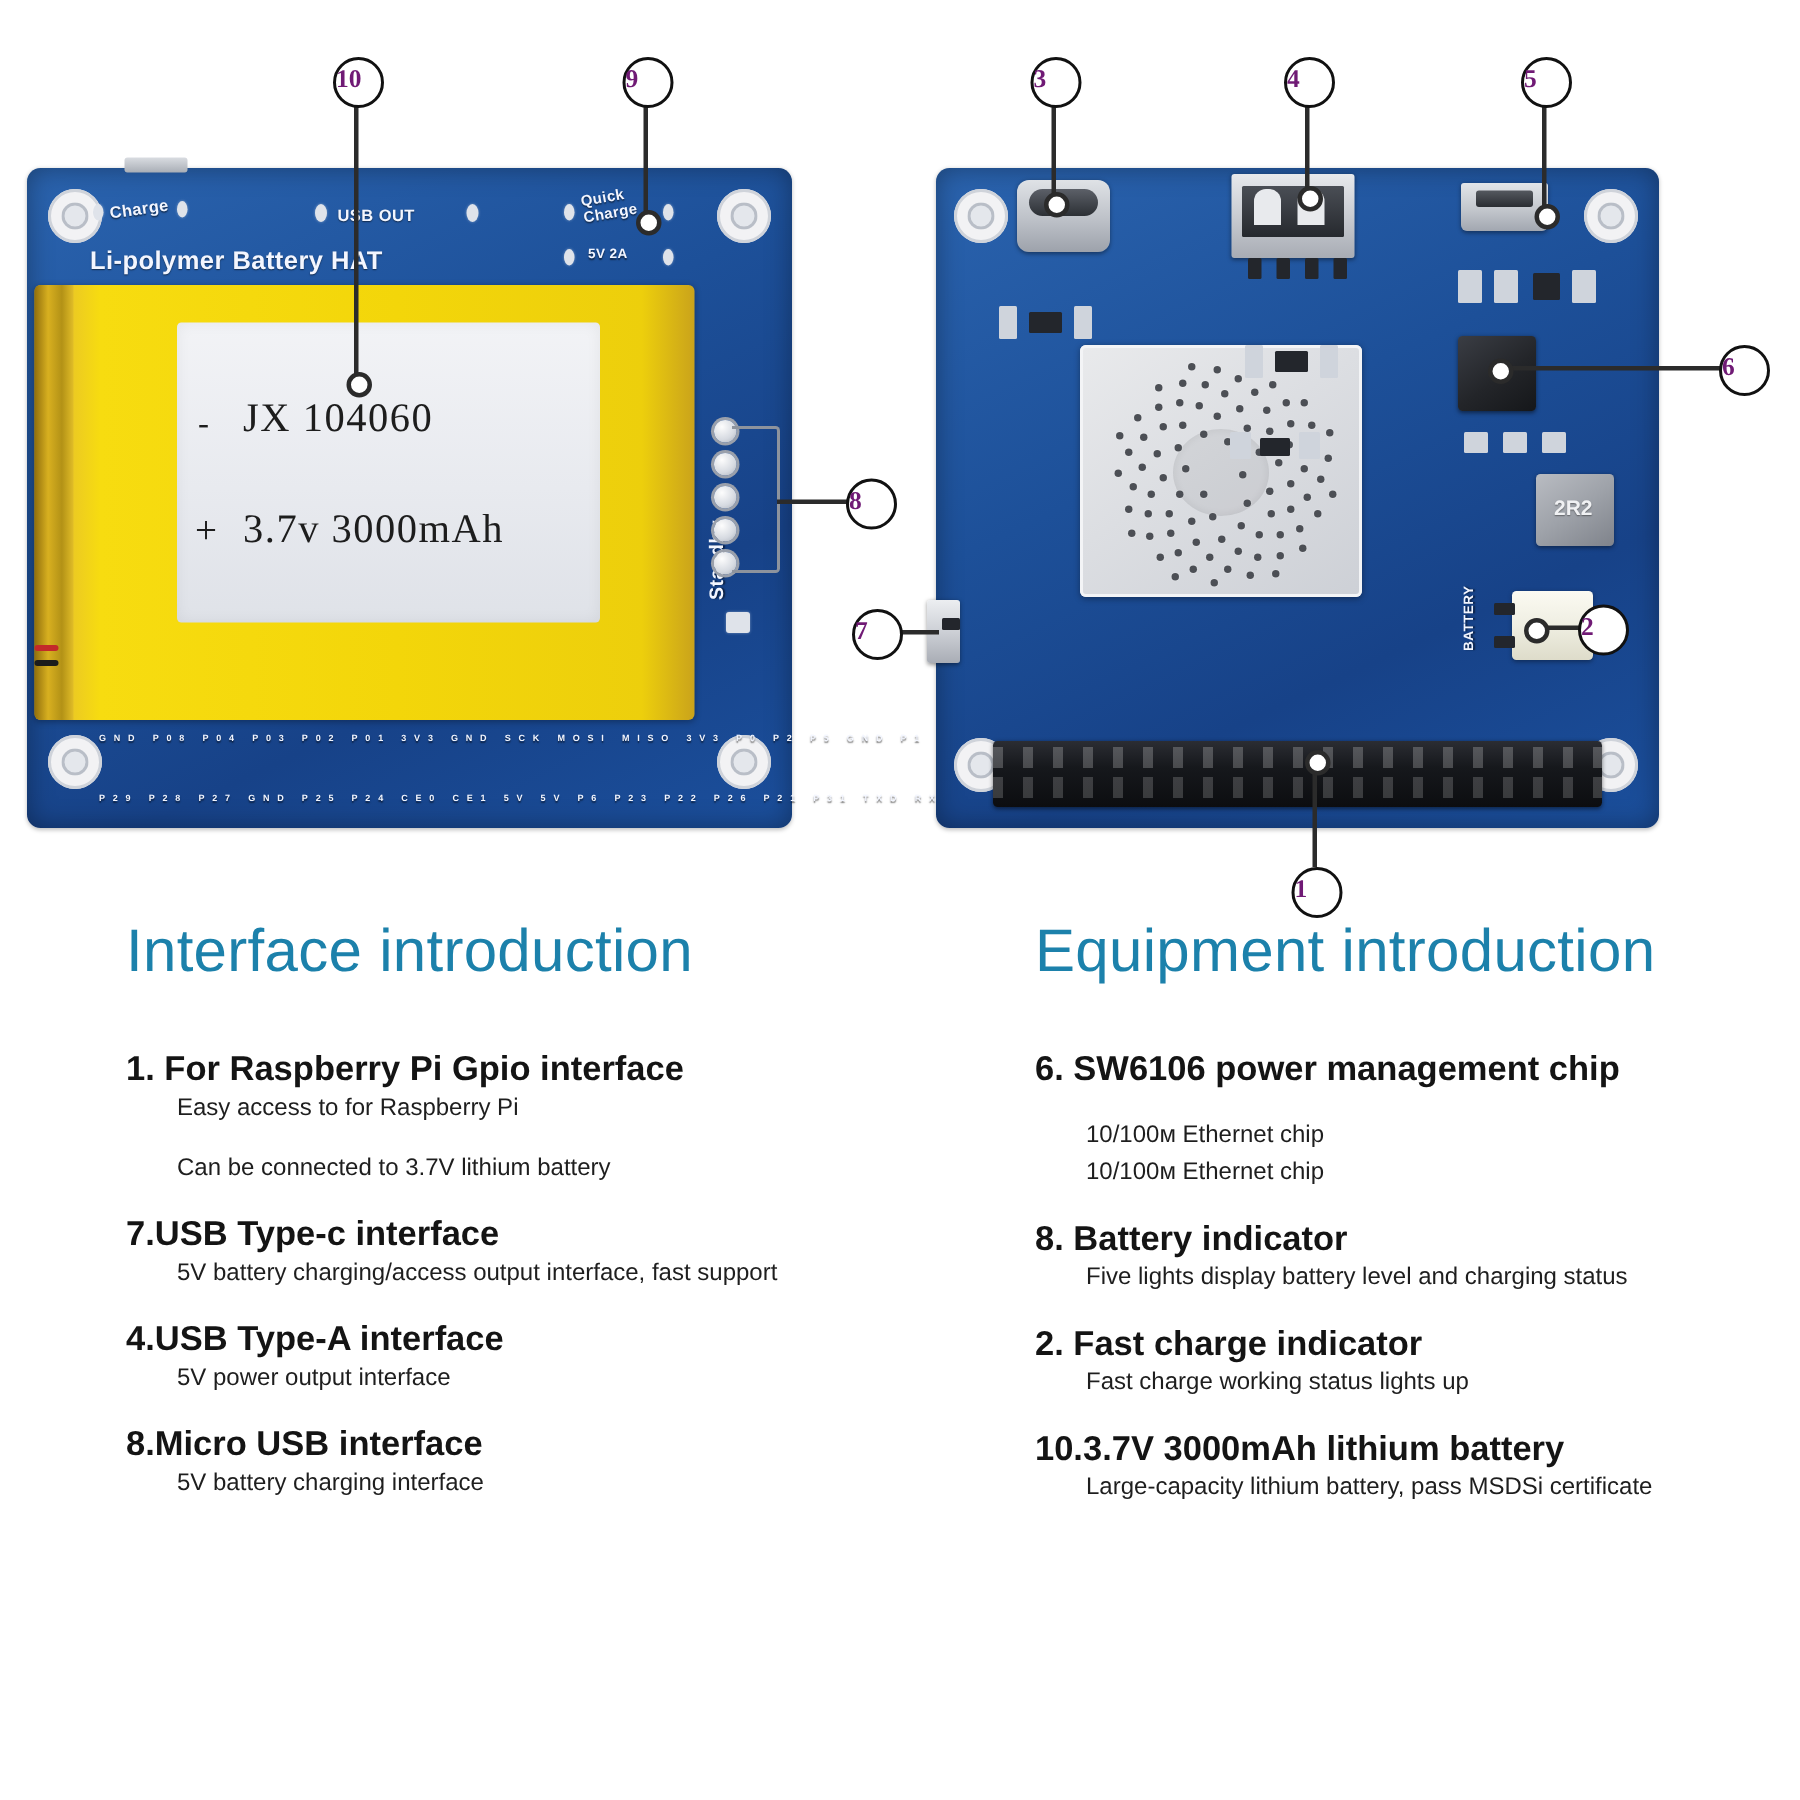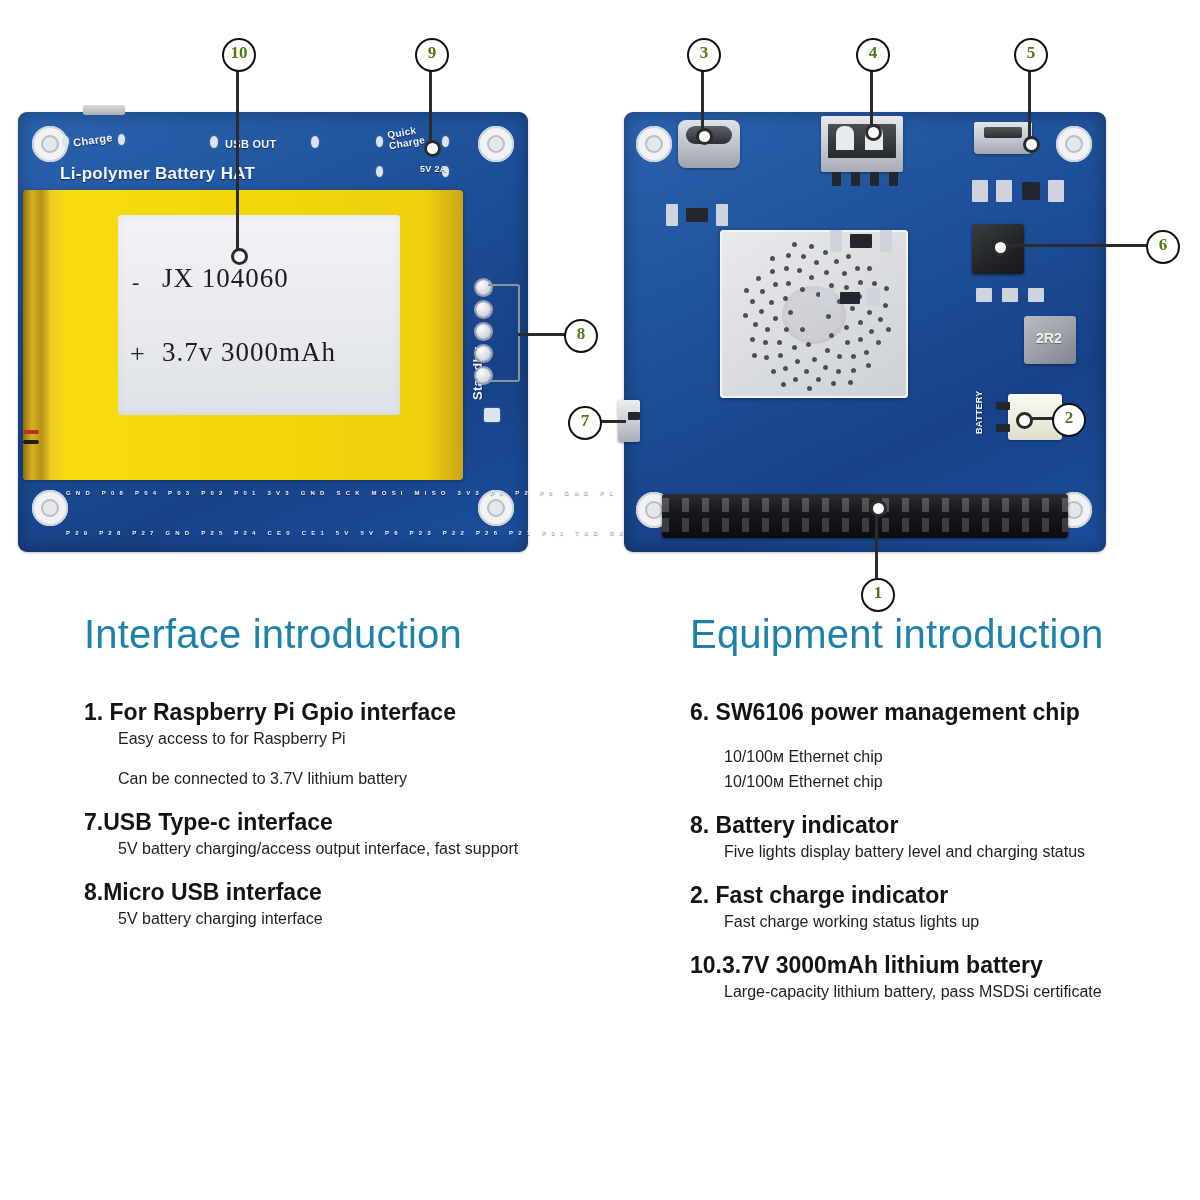--- a/index.html
+++ b/index.html
@@ -13,22 +13,22 @@
         linear-gradient(155deg,#2a63ae 0%,#1d5099 40%,#174288 70%,#1b4f9c 100%);
        border-radius:9px;
        box-shadow:inset 0 0 18px rgba(0,0,0,.35), 0 1px 3px rgba(0,0,0,.25);}
   .mhole{position:absolute;width:36px;height:36px;border-radius:50%;
          background:#f2f2f4;box-shadow:inset 0 0 0 2px #cfd3da;}
   .mhole::after{content:"";position:absolute;inset:9px;border-radius:50%;
          background:#e4e7ec;box-shadow:inset 0 0 0 2px #b9bec7;}
 
   
   .callout{position:absolute;width:30px;height:30px;border-radius:50%;
-           border:2.5px solid #111;background:#fff;color:#4d7c0f;
-           font-size:17px;font-weight:700;line-height:26px;text-align:center;
+           border:2.5px solid #111;background:#fff;color:#701a75;
+           font-size:17px;font-weight:700;line-height:26px;
            font-family:"Liberation Serif","DejaVu Serif",serif;z-index:30;}
   .lead{position:absolute;background:#2b2b2b;z-index:25;}
   .lead.v{width:3px;}
   .lead.h{height:3px;}
   .dot{position:absolute;width:11px;height:11px;border-radius:50%;
        background:#fff;border:3px solid #2b2b2b;z-index:26;}
 
   
   .silk{position:absolute;color:#f3f6ff;font-weight:700;letter-spacing:.3px;
         text-shadow:0 1px 1px rgba(0,0,0,.55);white-space:nowrap;}
@@ -111,21 +111,21 @@
     <div class="silk" style="left:370px;top:14px;font-size:10px;width:52px;white-space:normal;line-height:1.05;transform:rotate(-10deg);">Quick Charge</div>
 
     <div class="pad" style="left:44px;top:24px;width:7px;height:11px;border-radius:50%;"></div>
     <div class="pad" style="left:100px;top:22px;width:7px;height:11px;border-radius:50%;"></div>
     <div class="pad" style="left:192px;top:24px;width:8px;height:12px;border-radius:50%;"></div>
     <div class="pad" style="left:293px;top:24px;width:8px;height:12px;border-radius:50%;"></div>
     <div class="pad" style="left:358px;top:24px;width:7px;height:11px;border-radius:50%;"></div>
     <div class="pad" style="left:424px;top:24px;width:7px;height:11px;border-radius:50%;"></div>
     <div class="pad" style="left:358px;top:54px;width:7px;height:11px;border-radius:50%;"></div>
     <div class="pad" style="left:424px;top:54px;width:7px;height:11px;border-radius:50%;"></div>
-    <div class="silk" style="left:374px;top:52px;font-size:9px;margin-left:28px;">5V 2A</div>
+    <div class="silk" style="left:374px;top:52px;font-size:9px;">5V 2A</div>
 
     <div class="silk" style="left:42px;top:52px;font-size:17px;">Li-polymer Battery HAT</div>
 
     <div id="battery-cell" style="left:5px;top:78px;width:440px;height:290px;"></div>
     <div class="abs" style="left:5px;top:78px;width:26px;height:290px;
                 background:linear-gradient(90deg,#8d6c0c,#d8b020 35%,#b08f15 70%,#e0bc28);
                 opacity:.95;border-radius:4px 0 0 4px;"></div>
     <div class="abs" style="left:5px;top:318px;width:16px;height:4px;background:#c32a2a;border-radius:2px;"></div>
     <div class="abs" style="left:5px;top:328px;width:16px;height:4px;background:#1c1c1c;border-radius:2px;"></div>
 
@@ -364,20 +364,24 @@
 
     <div class="item" style="margin-bottom:19px;">
       <div class="item-sub">Can be connected to 3.7V lithium battery</div>
     </div>
 
     <div class="item" style="margin-bottom:19px;">
       <div class="item-head">7.USB Type-c interface</div>
       <div class="item-sub">5V battery charging/access output interface, fast support</div>
     </div>
 
+    <div class="item" style="margin-bottom:19px;">
+      <div class="item-head">4.USB Type-A interface</div>
+      <div class="item-sub">5V power output interface</div>
+    </div>
 
     <div class="item">
       <div class="item-head">8.Micro USB interface</div>
       <div class="item-sub">5V battery charging interface</div>
     </div>
   </div>
 
   <div class="col" style="left:690px;width:500px;">
     <h2 class="sec-title" style="margin-bottom:42px;">Equipment introduction</h2>
 

